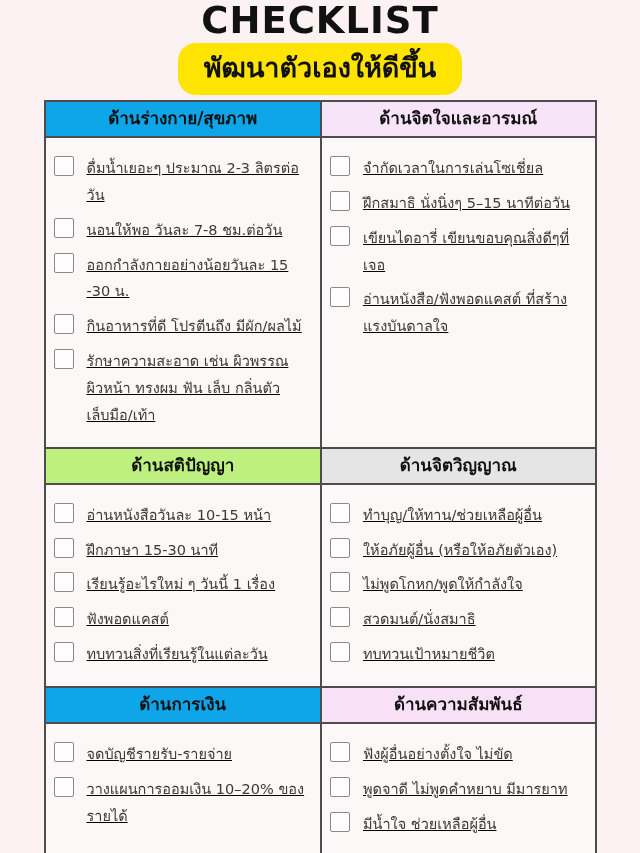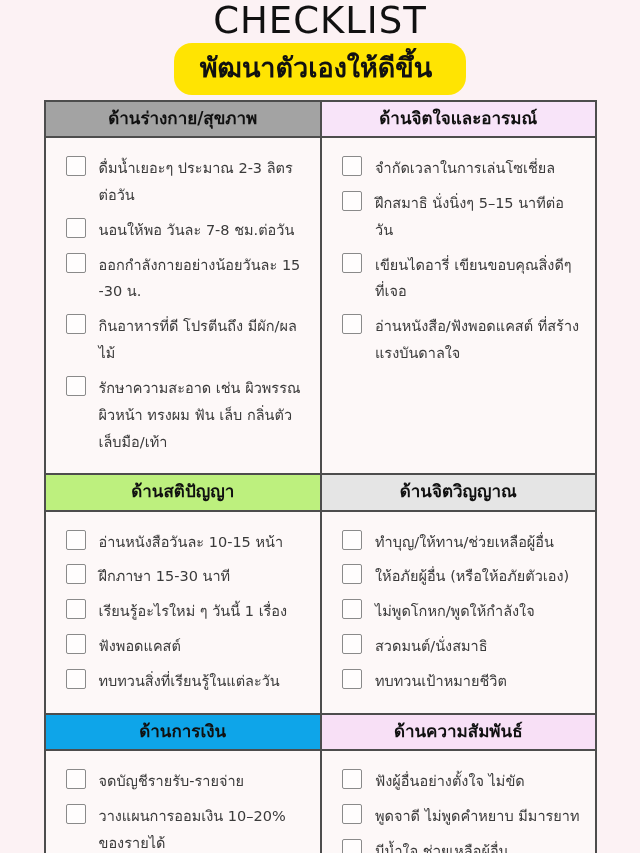--- a/index.html
+++ b/index.html
@@ -6,30 +6,30 @@
   html, body { width: 640px; }
   body {
     width: 640px; height: 853px;
     background: #fcf2f4;
     font-family: "DejaVu Sans", "Liberation Sans", sans-serif;
     overflow: hidden;
   }
   .page-title {
     text-align: center;
     font-size: 37px;
-    font-weight: 400;
+    font-weight: 700;
     letter-spacing: 1px;
     color: #111;
     padding-top: 2px;
     line-height: 1.05;
   }
   .subtitle-wrap { text-align: center; margin-top: 2px; }
   .subtitle {
     display: inline-block;
-    padding: 7px 34px 10px 26px;
+    padding: 7px 26px 10px 26px;
     border-radius: 18px;
     font-size: 27px;
     font-weight: 800;
     color: #111;
     line-height: 1.3;
   }
   .board {
     width: 553px;
     margin: 5px auto 0 auto;
     border: 2px solid #4d4d4d;
@@ -40,21 +40,21 @@
   .cell + .cell { border-left: 2px solid #4d4d4d; }
   .sec-header {
     text-align: center;
     font-size: 17px;
     font-weight: 700;
     color: #101010;
     padding: 6px 4px 7px 4px;
     border-bottom: 2px solid #4d4d4d;
     line-height: 1.25;
   }
-  .sec-body { padding: 17px 10px 10px 20px; }
+  .sec-body { padding: 17px 10px 10px 8px; text-decoration: underline; }
   .r1 .sec-body { min-height: 193px; }
   .r2 .sec-body { min-height: 171px; }
   .r3 .sec-body { min-height: 163px; }
   .item {
     display: flex;
     align-items: flex-start;
     gap: 13px;
     margin-bottom: 8px;
   }
   .checkbox {
@@ -79,21 +79,21 @@
 <h1 class="page-title">CHECKLIST</h1>
 
 <div class="subtitle-wrap">
   <span class="subtitle" style="background-color: rgb(255, 228, 2);">พัฒนาตัวเองให้ดีขึ้น</span>
 </div>
 
 <div class="board">
 
   <div class="row r1">
     <section class="cell">
-      <div class="sec-header" style="background-color: #a3a3a3;">ด้านร่างกาย/สุขภาพ</div>
+      <div class="sec-header" style="background-color: #0ea5e9;">ด้านร่างกาย/สุขภาพ</div>
       <div class="sec-body">
         <div class="item">
           <span class="checkbox"></span>
           <span class="item-label">ดื่มน้ำเยอะๆ ประมาณ 2-3 ลิตรต่อวัน</span>
         </div>
         <div class="item">
           <span class="checkbox"></span>
           <span class="item-label">นอนให้พอ วันละ 7-8 ชม.ต่อวัน</span>
         </div>
         <div class="item">

